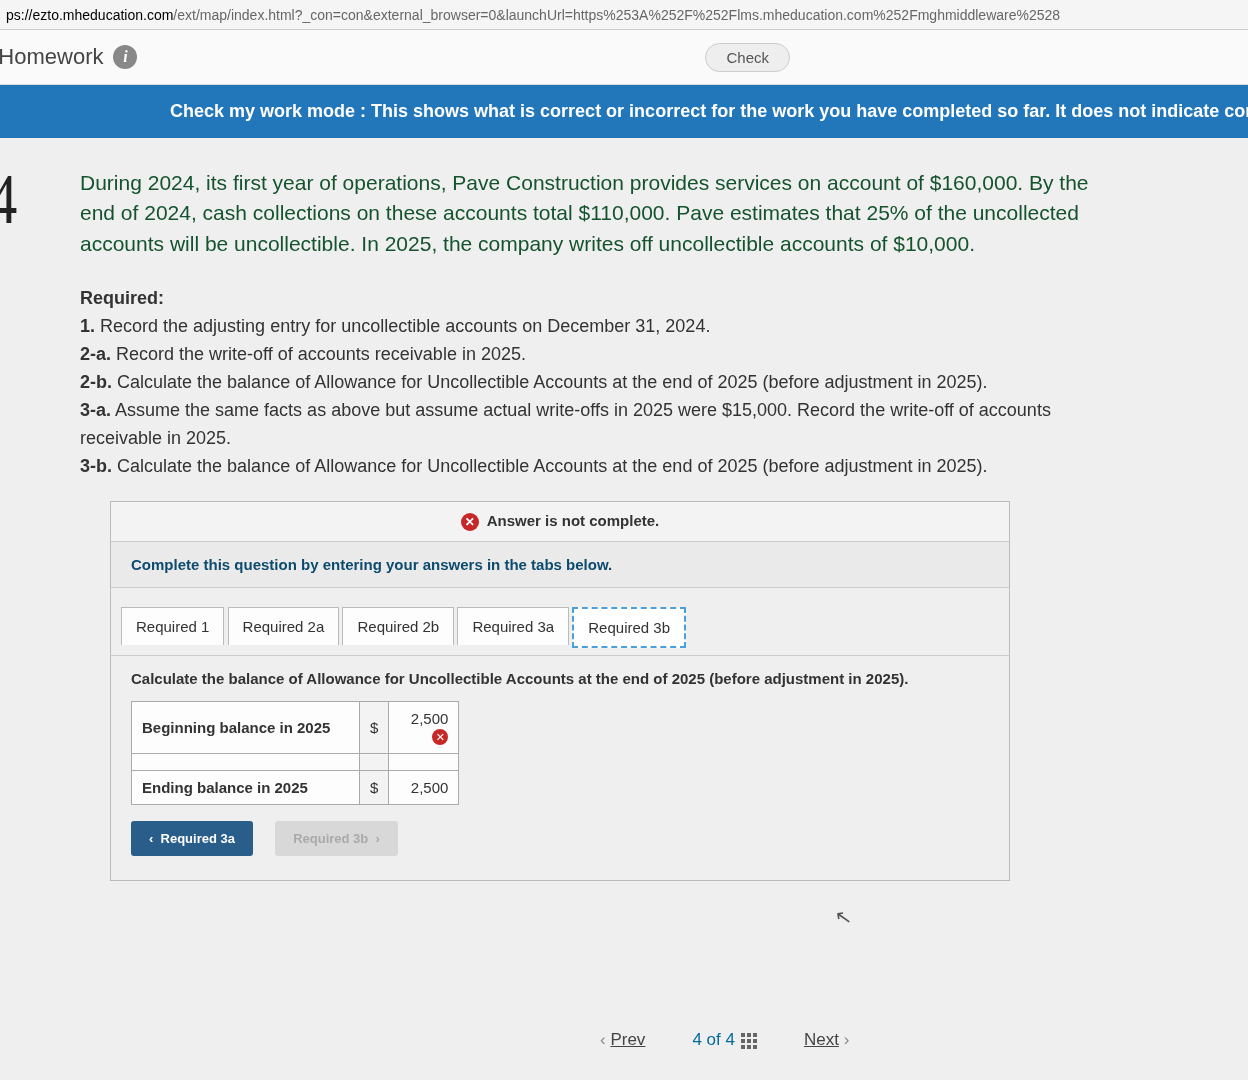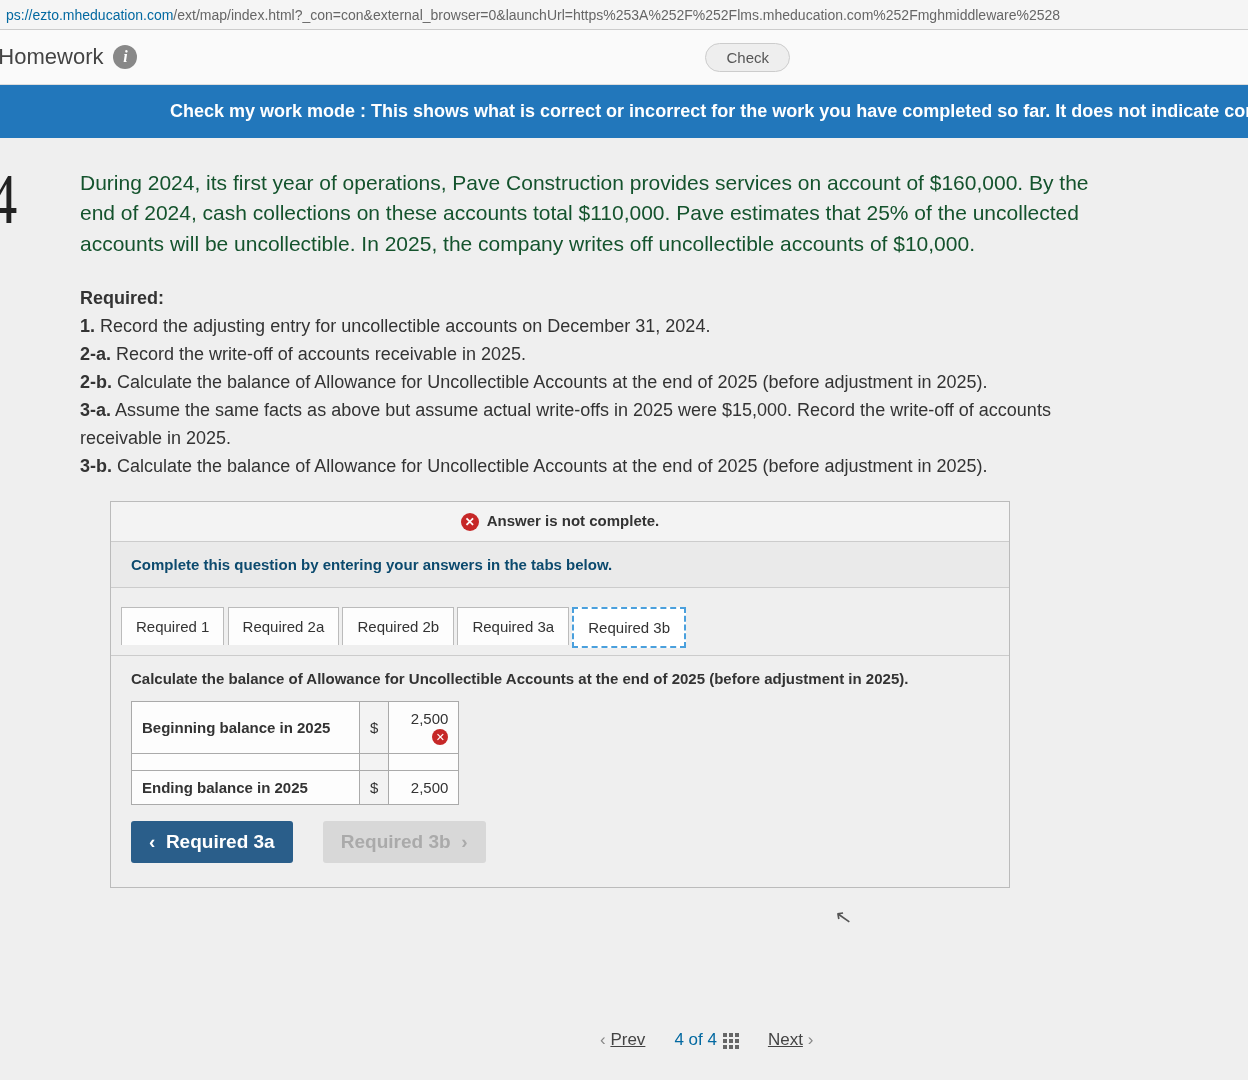--- a/index.html
+++ b/index.html
@@ -1,20 +1,20 @@
 <!DOCTYPE html>
 <html><head>
 <meta charset="utf-8">
 <style>
   * { box-sizing: border-box; }
   html, body { margin:0; padding:0; font-family: Arial, Helvetica, sans-serif; background:#efefef; color:#333; }
   body { width:1248px; height:1080px; overflow:hidden; position:relative; }
 
   .url-bar { background:#f5f5f5; border-bottom:1px solid #ccc; height:30px; line-height:30px; padding:0 6px; font-size:14px; color:#666; white-space:nowrap; overflow:hidden; }
-  .url-bar .dark { color:#0369a1; }
+  .url-bar .dark { color:#000000; }
 
   .page-header { display:flex; align-items:center; height:55px; padding:0 8px 0 0; background:#fafafa; border-bottom:1px solid #ddd; }
   .hw-title { font-size:22px; color:#444; margin-left:-20px; }
   .info-icon { width:24px; height:24px; border-radius:50%; background:#888; color:#fff; display:inline-flex; align-items:center; justify-content:center; font-weight:bold; margin-left:10px; font-family:"Times New Roman", serif; font-style:italic; }
   .saved-pill { margin-left:auto; margin-right:450px; background:#eee; border:1px solid #ccc; color:#555; padding:5px 20px; border-radius:16px; font-size:15px; }
 
   .banner { background:#2277bb; color:#fff; font-weight:bold; font-size:18px; padding:16px 0 16px 170px; white-space:nowrap; overflow:hidden; }
 
   .content { position:relative; padding:30px 0 0 80px; }
   .qnum { position:absolute; left:-15px; top:20px; font-size:72px; font-family:"Times New Roman", serif; color:#222; transform:scaleX(0.8);}
@@ -35,25 +35,25 @@
   .tab-content { padding:14px 20px 24px 20px; }
   .instr { font-weight:bold; margin-bottom:14px; color:#333; font-size:15px; }
   .calc-table { border-collapse:collapse; }
   .calc-table td { border:1px solid #aaa; padding:8px 10px; font-size:15px; color:#333; background:#fdfdfd; }
   .calc-table .labelcell { width:228px; font-weight:bold; }
   .calc-table .cur { width:24px; text-align:center; background:#f3f3f3; }
   .calc-table .val { width:70px; text-align:right;margin-top:35px; }
   .mini-x { display:inline-flex; width:16px; height:16px; border-radius:50%; background:#c62828; color:#fff; align-items:center; justify-content:center; font-size:11px; margin-left:6px; }
 
   .tab-nav { margin-top:16px; }
-  .navbtn { display:inline-block; padding:10px 18px; font-size:19px; font-weight:bold; border-radius:3px; margin-right:26px; }
+  .navbtn { display:inline-block; padding:10px 18px; font-size:13px; font-weight:bold; border-radius:3px; margin-right:18px; }
   .navbtn.prev { background:#2a5e8a; color:#fff; }
   .navbtn.next.disabled { background:#d8d8d8; color:#aaa; }
 
-  .footer-nav { position:absolute; left:600px; bottom:30px; display:flex; align-items:center; gap:29px; font-size:17px; color:#444;text-align:right; }
+  .footer-nav { position:absolute; left:600px; bottom:30px; display:flex; align-items:center; gap:47px; font-size:17px; color:#444;text-align:right; }
   .footer-nav .lnk { cursor:pointer; }
   .footer-nav .lnk .car { color:#888; }
   .footer-nav .count { color:#0369a1; }
   .grid-icon { display:inline-block; width:16px; height:16px; background:
      linear-gradient(#666,#666) 0 0/4px 4px no-repeat,
      linear-gradient(#666,#666) 6px 0/4px 4px no-repeat,
      linear-gradient(#666,#666) 12px 0/4px 4px no-repeat,
      linear-gradient(#666,#666) 0 6px/4px 4px no-repeat,
      linear-gradient(#666,#666) 6px 6px/4px 4px no-repeat,
      linear-gradient(#666,#666) 12px 6px/4px 4px no-repeat,

